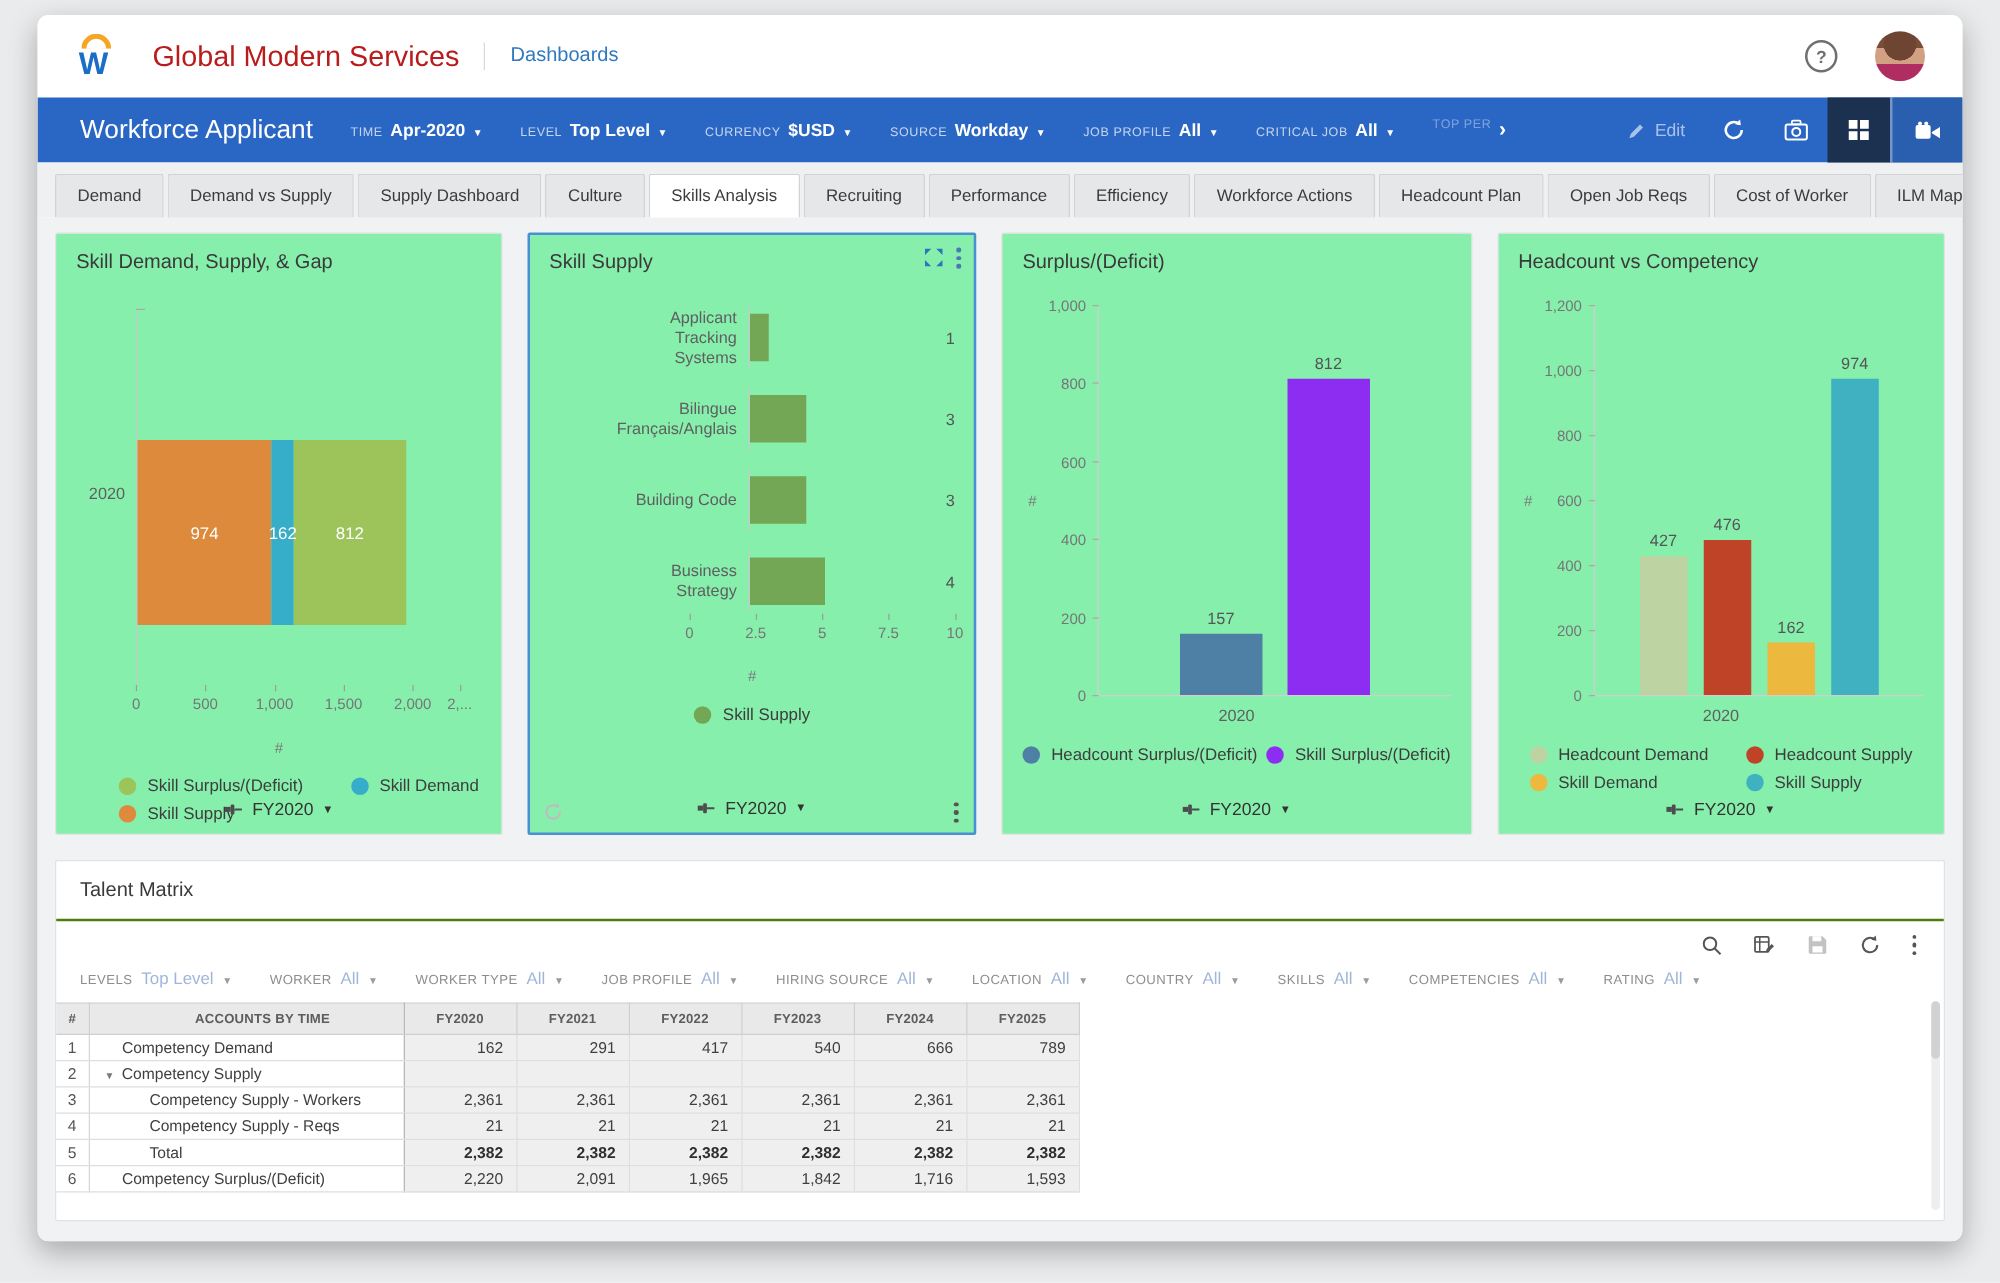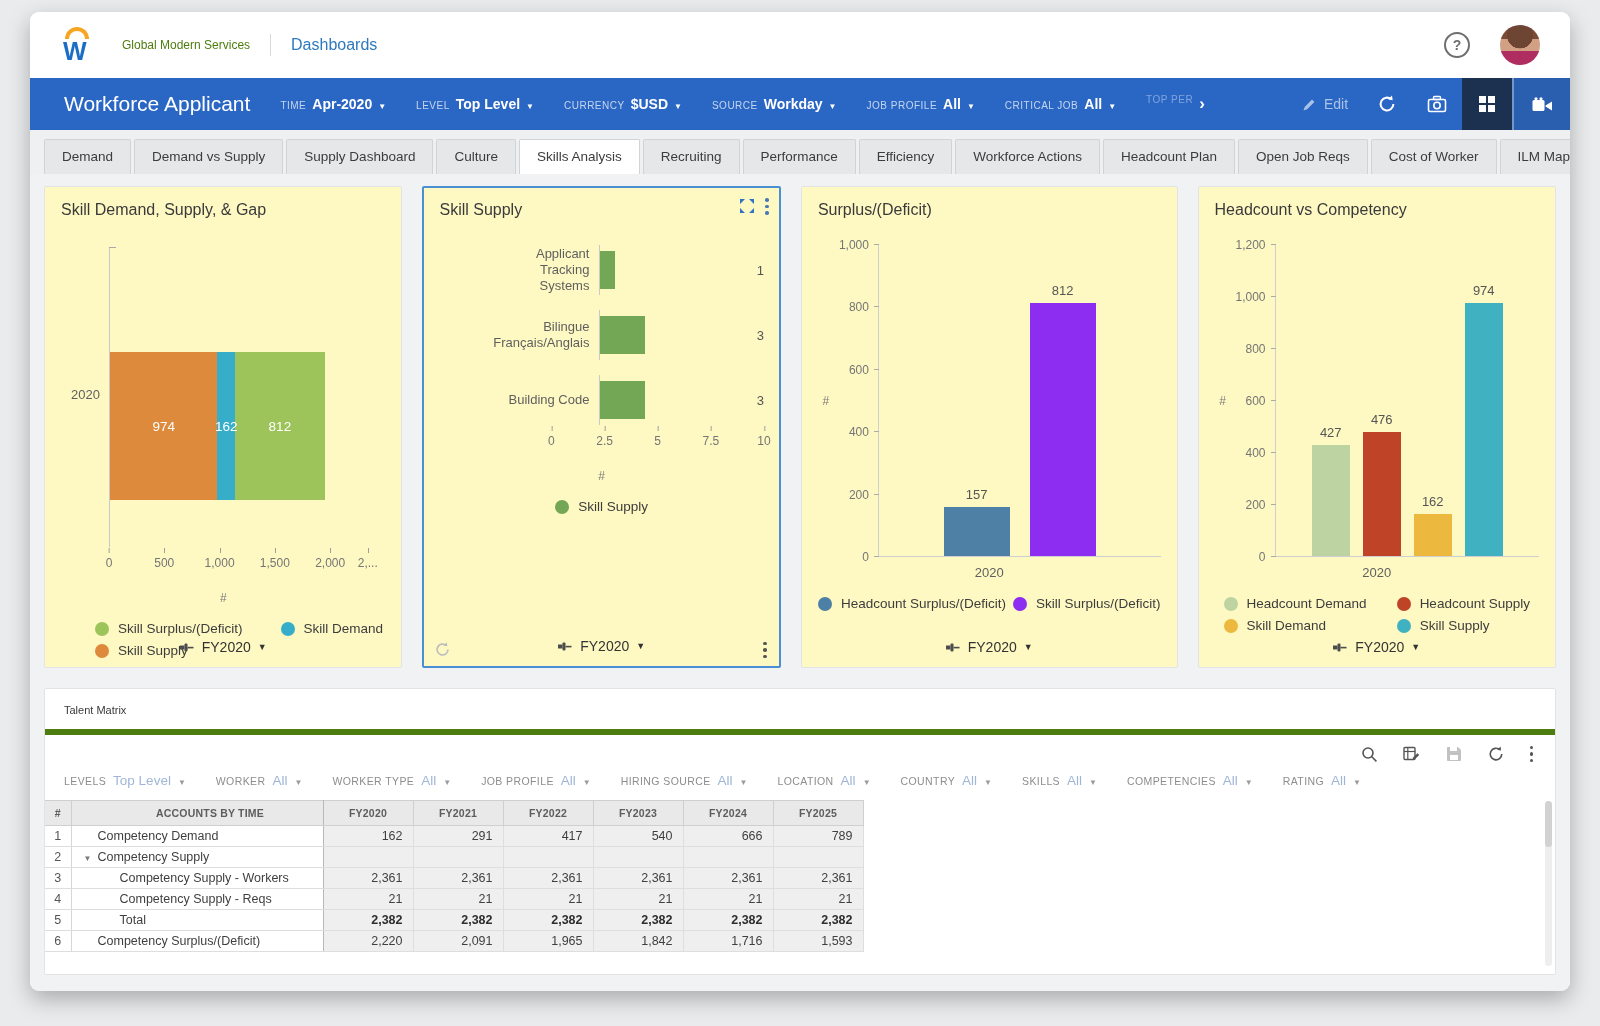--- a/index.html
+++ b/index.html
@@ -15,21 +15,21 @@
     border-radius: 9px; overflow: hidden;
     box-shadow: 0 8px 22px rgba(0,0,0,.28);
   }
 
   
   .appbar { height: 66px; display: flex; align-items: center; padding: 0 30px; background: #fff; }
   .logo { position: relative; width: 36px; height: 42px; margin-right: 26px; flex: none; }
   .logo-arc { position: absolute; top: 3px; left: 5px; width: 24px; height: 12px;
     border: 4px solid #f5a623; border-bottom: none; border-radius: 14px 14px 0 0; }
   .logo-w { position: absolute; bottom: 0; left: 3px; font-weight: bold; color: #1a6ec6; font-size: 25px; letter-spacing: -1px; }
-  .org-name { font-size: 12px; color: #4d7c0f; }
+  .org-name { font-size: 23px; color: #b91c1c; }
   .appbar-divider { width: 1px; height: 22px; background: #d9d9d9; margin: 0 20px; }
   .nav-link { font-size: 16px; color: #2f79be; cursor: pointer; }
   .appbar-right { margin-left: auto; display: flex; align-items: center; gap: 30px; }
   .help-icon { width: 26px; height: 26px; border: 2px solid #6f6f6f; border-radius: 50%;
     display: flex; align-items: center; justify-content: center; font-size: 14px; font-weight: bold; color: #6f6f6f; }
   .avatar { width: 40px; height: 40px; border-radius: 50%;
     background:
       radial-gradient(circle at 50% 26%, #6e4433 0 36%, transparent 37%),
       linear-gradient(180deg, #7a4b36 0%, #7a4b36 34%, #d2a184 34%, #d2a184 66%, #b02d62 66%);
   }
@@ -52,21 +52,21 @@
 
   
   .tabs-row { background: #eef0f1; padding: 9px 14px 0 14px; display: flex; align-items: flex-end; }
   .tab { background: #e6e7e8; border: 1px solid #d2d3d4; border-bottom: none; border-radius: 2px 2px 0 0;
     padding: 9px 17px 10px; font-size: 13.5px; color: #3c3c3c; margin-right: 3px; white-space: nowrap; cursor: pointer; }
   .tab.active { background: #fff; border-color: #d2d3d4; position: relative; }
 
   
   .content { background: #f1f2f3; padding: 12px 14px 16px; }
   .cards-row { display: grid; grid-template-columns: repeat(4, 1fr); gap: 20px; }
-  .card { background: #fef9c3; border: 1px solid #e2e3e4; border-radius: 2px; height: 482px;
+  .card { background: #86efac; border: 1px solid #e2e3e4; border-radius: 2px; height: 482px;
     position: relative; padding: 14px 16px 44px; }
   .card.selected { border: 2px solid #4a8fd3; padding: 13px 15px 43px; }
   .card-title { font-size: 16px; color: #3a3a3a; }
   .card-topicons { position: absolute; top: 10px; right: 10px; display: flex; gap: 10px; align-items: center; }
   .card-footer { position: absolute; left: 0; right: 0; bottom: 12px; display: flex; align-items: center; justify-content: center; gap: 7px; font-size: 14px; color: #333; cursor: pointer; }
   .filter-caret { font-size: 9px; color: #333; }
   .corner-refresh { position: absolute; left: 10px; bottom: 8px; }
   .corner-kebab { position: absolute; right: 12px; bottom: 8px; }
   .kebab { display: inline-flex; flex-direction: column; gap: 3px; cursor: pointer; }
   .kebab i { width: 3.5px; height: 3.5px; border-radius: 50%; background: #555; }
@@ -112,21 +112,21 @@
   .v-ytick { position: absolute; right: 9px; transform: translateY(50%); font-size: 12px; color: #757575; white-space: nowrap; }
   .v-plot { flex: 1; position: relative; border-left: 1px solid #cfcfcf; border-bottom: 1px solid #cfcfcf; }
   .v-dash { position: absolute; left: -5px; width: 5px; height: 1px; background: #aaa; }
   .v-bars { position: absolute; inset: 0; display: flex; align-items: flex-end; justify-content: center; }
   .vbar-w { display: flex; flex-direction: column; align-items: center; }
   .vbar-val { font-size: 13px; color: #555; margin-bottom: 5px; }
   .v-xcat { text-align: center; font-size: 13px; color: #5f5f5f; margin-top: 8px; }
 
   
   .talent-card { margin-top: 20px; background: #fff; border: 1px solid #e2e3e4; border-radius: 2px; position: relative; padding-bottom: 22px; }
-  .talent-title { padding: 15px 19px 13px; font-size: 11px; color: #3a3a3a; border-bottom: 6px solid #4d7c0f; }
+  .talent-title { padding: 15px 19px 13px; font-size: 16px; color: #3a3a3a; border-bottom: 2px solid #4d7c0f; }
   .talent-toolbar { height: 38px; display: flex; align-items: center; justify-content: flex-end; gap: 25px; padding: 0 22px; }
   .tfilters { display: flex; align-items: center; gap: 30px; padding: 0 19px 12px; flex-wrap: nowrap; }
   .tfilter { display: flex; align-items: baseline; gap: 7px; white-space: nowrap; cursor: pointer; }
   .tf-label { font-size: 10.5px; letter-spacing: .4px; color: #8d8d8d; }
   .tf-value { font-size: 13.5px; color: #9fb6d8; }
   .tf-caret { font-size: 8px; color: #9b9b9b; }
 
   table.matrix { border-collapse: collapse; width: 818px; table-layout: fixed; }
   .matrix th { background: #e9e9e9; font-size: 10.5px; color: #5d5d5d; font-weight: bold;
     border: 1px solid #cfcfcf; border-left: none; height: 25px; letter-spacing: .2px; }
@@ -344,20 +344,27 @@
                   <div class="h2-bar" style="width: 30%; background: rgb(115, 167, 85);"></div>
                 </div>
                 <span class="h2-val">3</span>
               </div>
               <div class="h2-row">
                 <div class="h2-lab">Building Code</div>
                 <div class="h2-trk">
                   <div class="h2-bar" style="width: 30%; background: rgb(115, 167, 85);"></div>
                 </div>
                 <span class="h2-val">3</span>
+              </div>
+              <div class="h2-row">
+                <div class="h2-lab">Business Strategy</div>
+                <div class="h2-trk">
+                  <div class="h2-bar" style="width: 40%; background: rgb(115, 167, 85);"></div>
+                </div>
+                <span class="h2-val">4</span>
               </div>
             </div>
             <div class="haxis-row">
               <div class="haxis-spacer" style="width: 112px;"></div>
               <div class="haxis">
                 <span class="vtick" style="left: 0%;">0</span>
                 <span class="vtick" style="left: 25%;">2.5</span>
                 <span class="vtick" style="left: 50%;">5</span>
                 <span class="vtick" style="left: 75%;">7.5</span>
                 <span class="vtick" style="left: 100%;">10</span>

